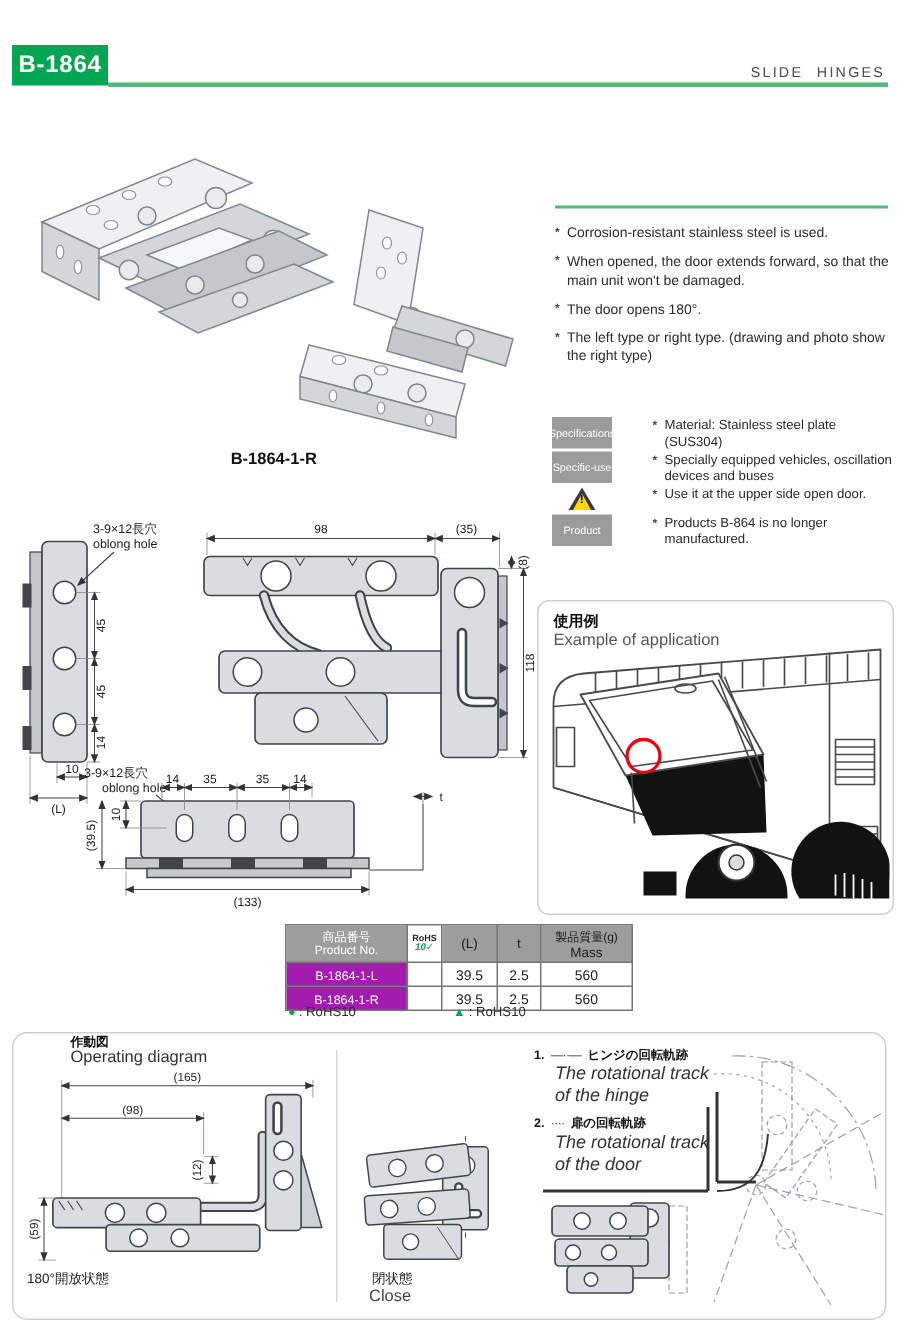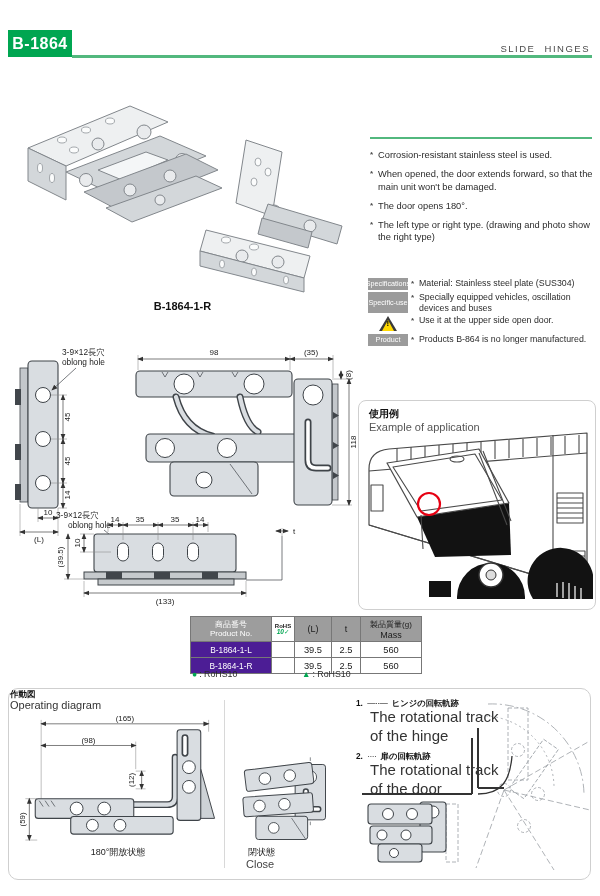--- a/index.html
+++ b/index.html
@@ -14,51 +14,51 @@
   
   .feat li{display:flex;margin:7px 0 2px 0;font-size:9.3px;line-height:1.32;color:#2b2b2b;}
   .feat{list-style:none;margin:0;padding:0;}
   .bullet{flex:0 0 8px;color:#4a4a4a;font-size:8px;line-height:1.5;}
   .bullet::before{content:"*";font-weight:bold;}
   
   .spec-row{display:grid;grid-template-columns:40px 1fr;column-gap:3px;margin-bottom:2px;}
   .spec-badge{background:#9b9b9b;color:#fff;font-size:7.2px;display:flex;align-items:center;
               justify-content:center;text-align:center;line-height:1.1;padding:1px 0;}
   .spec-badge.plain{background:transparent;}
-  .spec-text{font-size:8.8px;line-height:1.2;color:#2b2b2b;display:flex;}
+  .spec-text{font-size:8.8px;line-height:1.2;color:#2b2b2b;display:flex;margin-left:24px;}
   .tri-outer{position:relative;width:0;height:0;border-left:9px solid transparent;
              border-right:9px solid transparent;border-bottom:15px solid #3a3a3a;}
   .tri-inner{position:absolute;left:-6.5px;top:3.5px;width:0;height:0;border-left:6.5px solid transparent;
              border-right:6.5px solid transparent;border-bottom:11px solid #ffd800;}
   .tri-outer::after{content:"!";position:absolute;left:-1.5px;top:4px;font-size:8px;font-weight:bold;color:#000;}
   
   .ptable{border-collapse:collapse;table-layout:fixed;}
   .ptable td,.ptable th{border:1px solid #777;padding:0;text-align:center;vertical-align:middle;}
   .ptable th{background:#9d9d9d;font-weight:normal;}
   .th-prod{color:#fff;font-size:8px;line-height:1.15;}
   .th-dim{color:#1c1c1c;font-size:9px;}
   .th-rohs{background:#fff !important;}
   .rohs1{font-size:6px;font-weight:bold;color:#222;line-height:1;}
   .rohs2{font-size:6.5px;font-weight:bold;font-style:italic;color:#00a651;line-height:1;}
-  .cell-green{background:#4c1d95;color:#fff;font-size:8.3px;}
+  .cell-green{background:#a21caf;color:#fff;font-size:8.3px;}
   .cell-num{font-size:9.3px;color:#1c1c1c;margin-top:45px;}
   .legend{font-size:8.8px;color:#2b2b2b;display:flex;align-items:center;}
   .legend .sym{color:#00a651;font-size:8.5px;margin-right:2px;}
   
   .op-box{border:1.5px solid #cfcfcf;border-radius:10px;}
-  .op-title{background:#fff;padding-right:6px;}
+  .op-title{background:#fff;padding-right:6px;margin-left:37px;}
   .op-title .jp{font-size:8.5px;font-weight:bold;color:#111;line-height:1.1;}
   .op-title .en{font-size:11px;color:#333;line-height:1.15;}
   .divider{background:#d8d8d8;}
   .cap-jp{font-size:9px;color:#222;}
   .cap-en{font-size:11px;color:#444;}
   .notes{font-size:8.3px;color:#111;line-height:1.25;}
   .note-head{font-weight:bold;white-space:nowrap;}
   .note-dash{font-weight:normal;color:#333;letter-spacing:-.5px;margin:0 2px;}
-  .note-en{font-size:15px;font-weight:normal;color:#333;margin-left:14px;}
+  .note-en{font-size:12px;font-weight:normal;color:#333;margin-left:14px;font-style:italic;}
   
   svg text{font-family:"Liberation Sans","DejaVu Sans",sans-serif;}
   .dt{font-size:8px;fill:#1c1c1c;}
   .dl{font-size:8.3px;fill:#1c1c1c;}
   .pl{fill:#d9dde1;stroke:#3f4449;stroke-width:1.1;}
   .pl2{fill:#c6cacd;stroke:#3f4449;stroke-width:1;}
   .hole{fill:#fff;stroke:#3f4449;stroke-width:1;}
   .clip{fill:#41464b;stroke:none;}
   .dim{stroke:#444;stroke-width:.7;}
   .ext{stroke:#888;stroke-width:.55;}
@@ -420,21 +420,21 @@
     <path class="band-o" d="M168,26 L168,42" stroke-width="5.5"></path>
       <path class="slot-i" d="M168,26 L168,42" stroke-width="3"></path>
     <rect class="pl" x="16" y="88" width="100" height="20" rx="3"></rect>
     <circle class="hole" cx="58" cy="98" r="6.5"></circle>
       <circle class="hole" cx="86" cy="98" r="6.5"></circle>
     <path class="thin" d="M20,90 l4,6 M26,90 l4,6 M32,90 l4,6"></path>
     <rect class="pl" x="52" y="106" width="104" height="18" rx="3"></rect>
     <circle class="hole" cx="74" cy="115" r="6"></circle>
       <circle class="hole" cx="102" cy="115" r="6"></circle>
   </svg>
-  <div class="cap-jp abs" style="left:18px;top:846px;width:200px;text-align:center">180°開放状態</div>
+  <div class="cap-jp abs" style="left:18px;top:846px;width:200px;">180°開放状態</div>
   <div class="cap-en abs" style="left:18px;top:902px;width:200px;text-align:left">Open</div>
 
   <svg class="abs" style="left:238px;top:752px" width="100" height="100" viewBox="0 0 112 112">
     <line class="thin" x1="81" y1="6" x2="81" y2="82" stroke-dasharray="4,2"></line>
     <rect class="pl" x="64" y="14" width="34" height="62" rx="3"></rect>
     <circle class="hole" cx="81" cy="28" r="7"></circle>
     <path class="band-o" d="M76,44 L76,58 Q76,64 82,64 L90,64" stroke-width="6"></path>
     <path class="slot-i" d="M76,44 L76,58 Q76,64 82,64 L90,64" stroke-width="3.2"></path>
     <g transform="rotate(-7 45 28)">
       <rect class="pl" x="8" y="16" width="76" height="24" rx="3"></rect>

